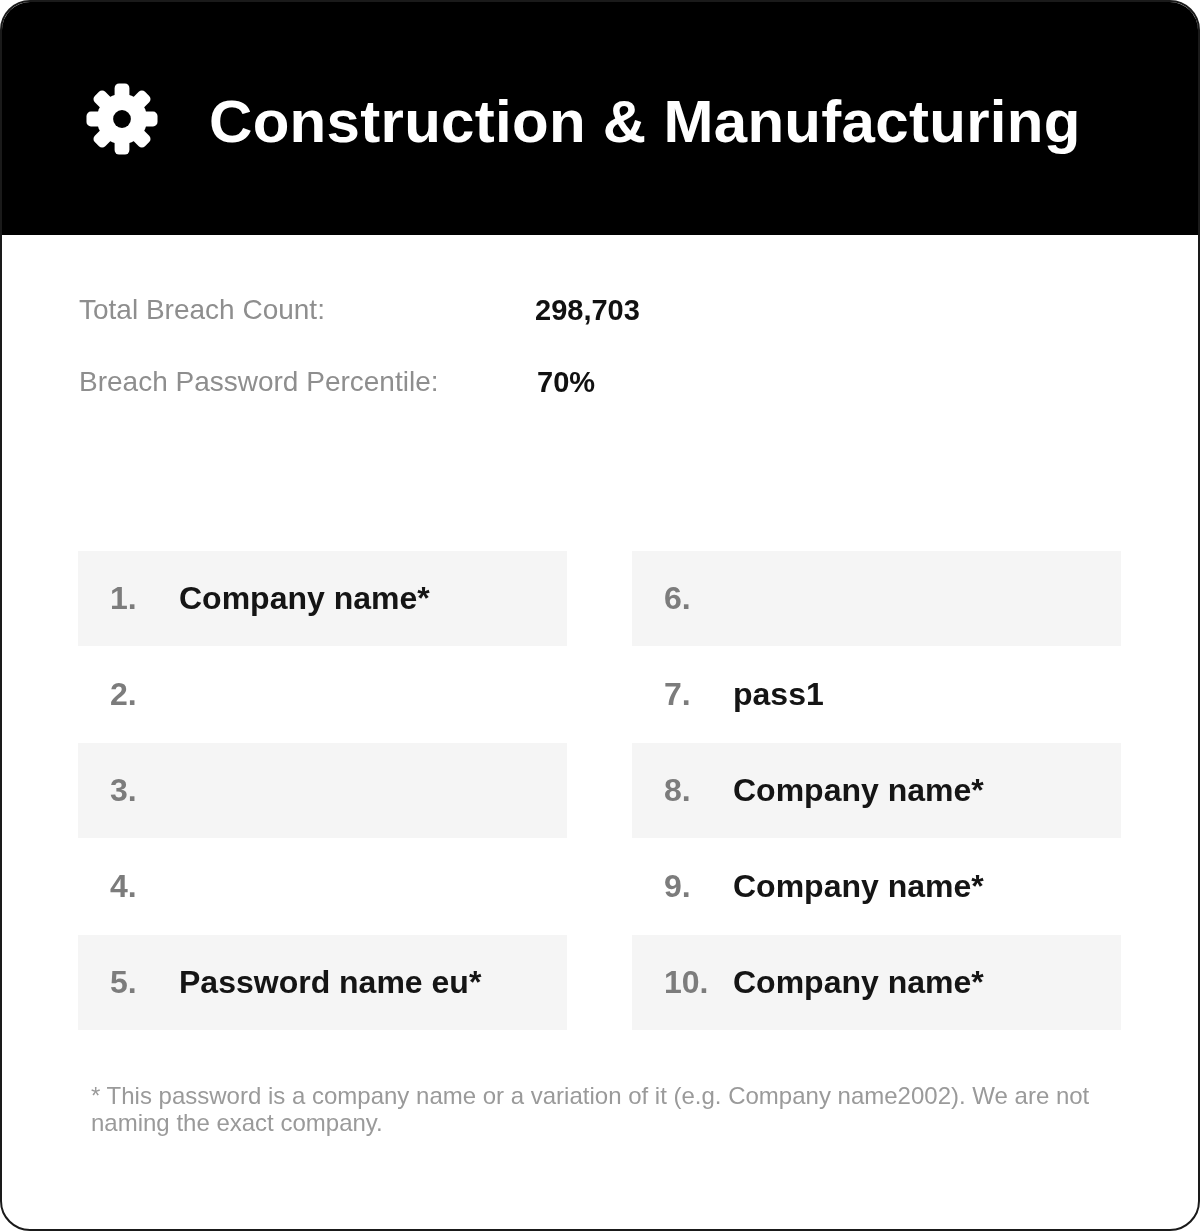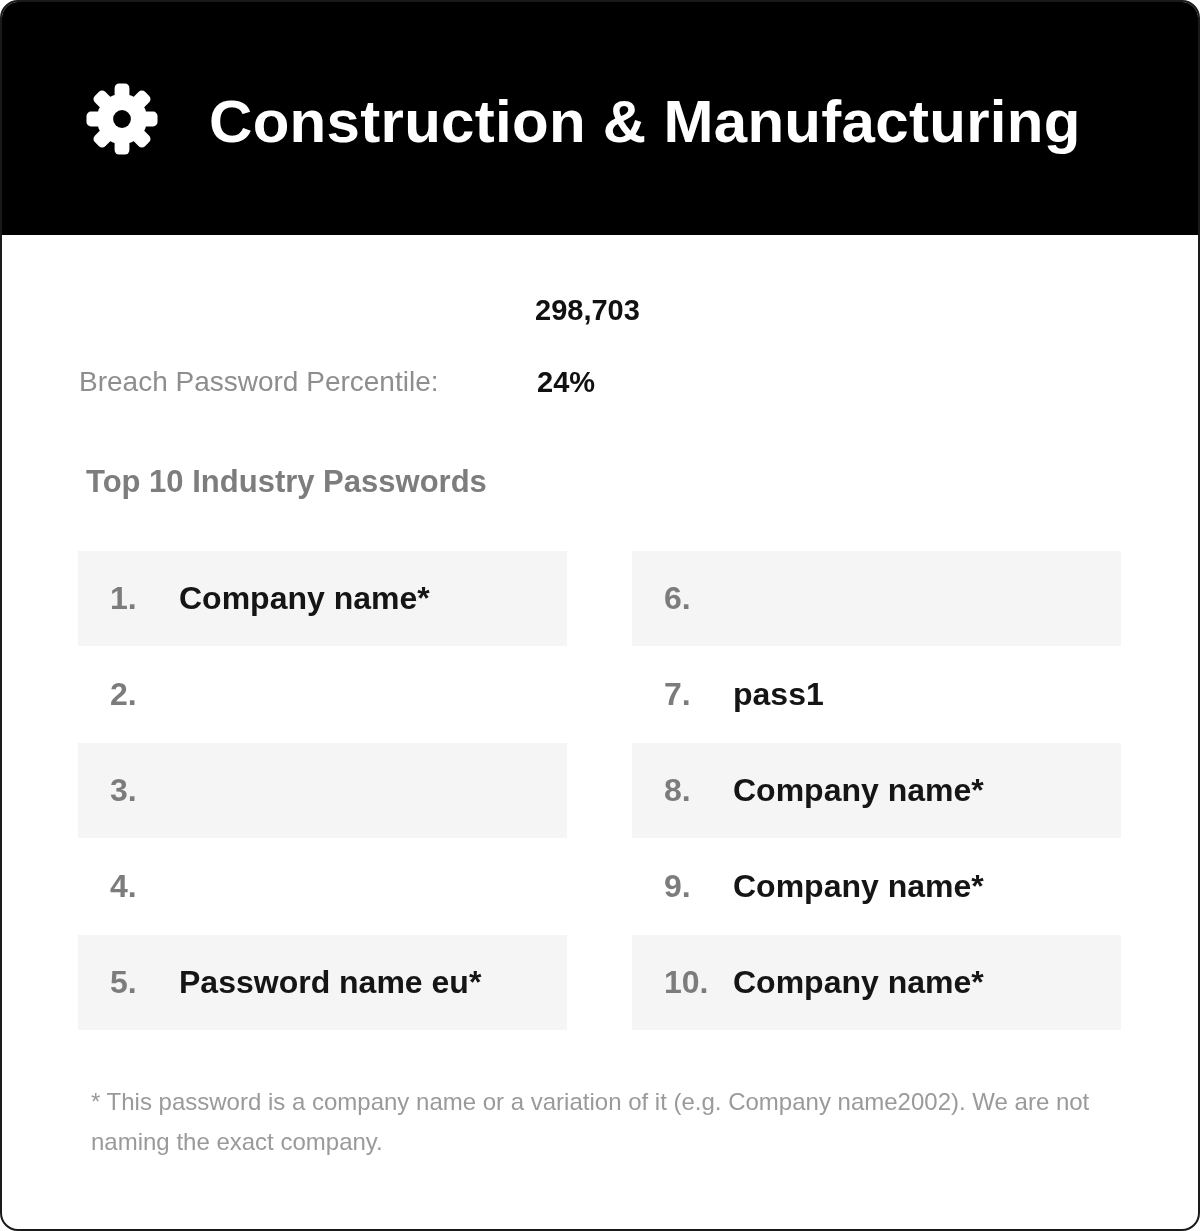--- a/index.html
+++ b/index.html
@@ -14,21 +14,21 @@
       overflow: hidden;
       font-family: "Liberation Sans", "DejaVu Sans", sans-serif;
     }
     .card {
       position: absolute;
       left: 0;
       top: 0;
       width: 1196px;
       height: 1227px;
       border: 2px solid #1a1a1a;
-      border-radius: 18px;
+      border-radius: 30px;
       background: #ffffff;
       overflow: hidden;
     }
     .header {
       position: absolute;
       left: 0;
       top: 0;
       width: 100%;
       height: 233px;
       background: #000000;
@@ -101,21 +101,21 @@
       font-weight: bold;
       color: #151515;
       white-space: nowrap;
     }
     .footnote {
       position: absolute;
       left: 89px;
       top: 1080px;
       width: 1030px;
       font-size: 24px;
-      line-height: 40px;
+      line-height: 27px;
       color: #9a9a9a;
     }
   </style>
 </head>
 <body>
 
 <div class="card">
 
   <div class="header">
     <svg class="gear" viewBox="0 0 100 100">
@@ -128,26 +128,26 @@
         <rect x="40" y="76" width="20" height="22" rx="6" transform="rotate(45 50 50)"></rect>
         <rect x="2" y="40" width="22" height="20" rx="6" transform="rotate(45 50 50)"></rect>
         <rect x="76" y="40" width="22" height="20" rx="6" transform="rotate(45 50 50)"></rect>
         <circle cx="50" cy="50" r="34"></circle>
       </g>
       <circle cx="50" cy="50" r="12" fill="#000000"></circle>
     </svg>
     <div class="title">Construction &amp; Manufacturing</div>
   </div>
 
+  <div class="stat-label" style="top:292px;">Total Breach Count:</div>
   <div class="stat-value" style="left:533px; top:292px;">298,703</div>
 
   <div class="stat-label" style="top:364px;">Breach Password Percentile:</div>
-  <div class="stat-value" style="left:535px; top:364px;">24%</div>
+  <div class="stat-value" style="left:535px; top:364px;">70%</div>
 
-  <div class="section-title">Top 10 Industry Passwords</div>
 
   <div class="row shaded" style="left:76px; top:549px;">
     <span class="num">1.</span>
     <span class="pw">Company name*</span>
   </div>
   <div class="row" style="left:76px; top:645px;">
     <span class="num">2.</span>
   </div>
   <div class="row shaded" style="left:76px; top:741px;">
     <span class="num">3.</span>

